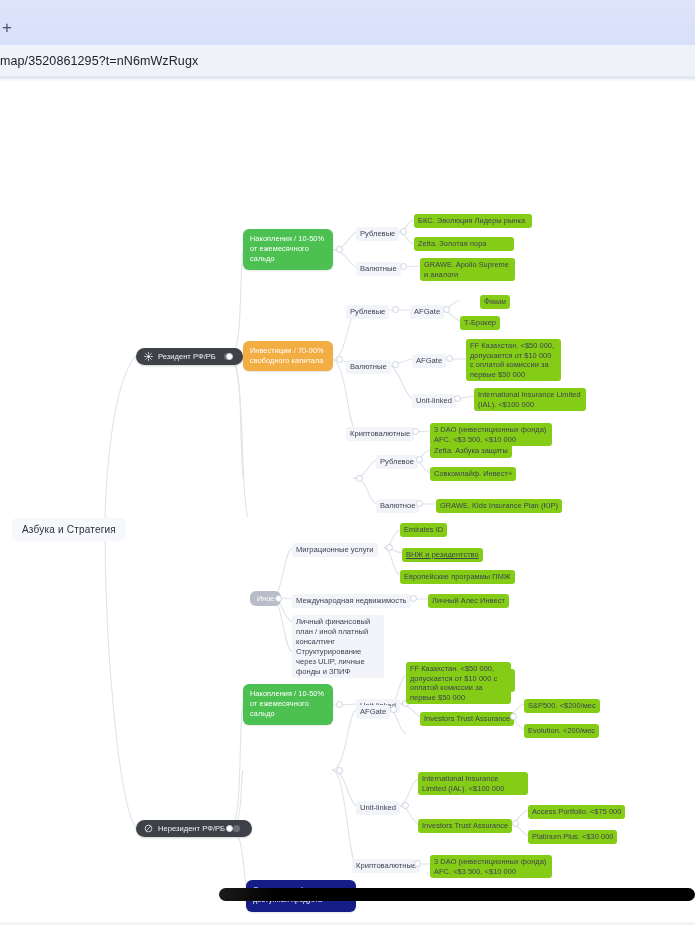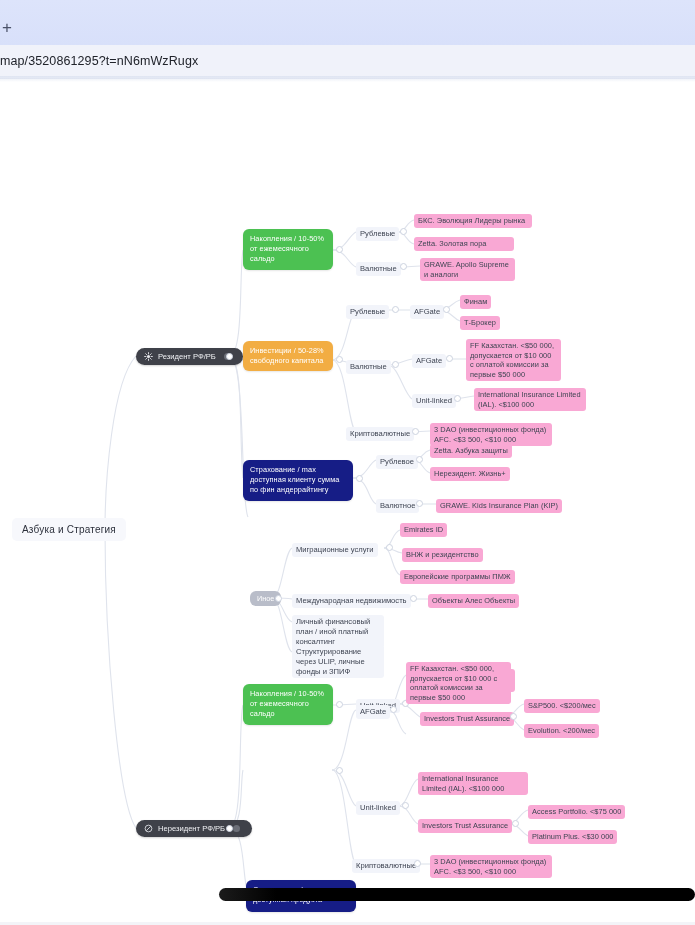--- a/index.html
+++ b/index.html
@@ -26,21 +26,21 @@
 
   
   .canvas{position:absolute;left:0;top:82px;width:695px;height:843px;
     background:#ffffff;overflow:hidden;}
   .edges{position:absolute;left:0;top:0;width:695px;height:843px;}
 
   
   .node{position:absolute;box-sizing:border-box;}
   .leaf{
     color:#3e4452;font-size:7.4px;line-height:9.6px;
-    background:#f9a8d4;border-radius:3px;padding:2px 4px;
+    background:#84cc16;border-radius:3px;padding:2px 4px;
     letter-spacing:.05px;
   }
   .mid{
     color:#3e4452;font-size:7.6px;line-height:9.8px;
     background:#f2f4fa;border-radius:3px;padding:2px 4px;
   }
   .root-node{
     background:#f7f8fc;border-radius:5px;padding:6px 10px;
     color:#2c303b;font-size:10px;letter-spacing:.2px;white-space:nowrap;
   }
@@ -206,33 +206,33 @@
 
   <div class="node mid" style="left:356px;top:180px;">
     <span>Валютные</span>
   </div>
   <div class="connector" style="left:400px;top:181px;"></div>
   <div class="node leaf" style="left:420px;top:176px;width:95px;">
     <span>GRAWE. Apollo Supreme и аналоги</span>
   </div>
 
   <div class="node cat-orange cat-node" style="left:243px;top:259px;width:90px;">
-    <span>Инвестиции / 50-28% свободного капитала</span>
+    <span>Инвестиции / 70-90% свободного капитала</span>
   </div>
   <div class="connector" style="left:336px;top:274px;"></div>
 
   <div class="node mid" style="left:346px;top:223px;">
     <span>Рублевые</span>
   </div>
   <div class="connector" style="left:392px;top:224px;"></div>
   <div class="node mid" style="left:410px;top:223px;">
     <span>AFGate</span>
   </div>
   <div class="connector" style="left:443px;top:224px;"></div>
-  <div class="node leaf" style="left:460px;top:213px;">
+  <div class="node leaf" style="left:480px;top:213px;font-family:Liberation Serif, serif;">
     <span>Финам</span>
   </div>
   <div class="node leaf" style="left:460px;top:234px;">
     <span>Т-Брокер</span>
   </div>
 
   <div class="node mid" style="left:346px;top:278px;">
     <span>Валютные</span>
   </div>
   <div class="connector" style="left:392px;top:279px;"></div>
@@ -253,34 +253,31 @@
   </div>
 
   <div class="node mid" style="left:346px;top:345px;">
     <span>Криптовалютные</span>
   </div>
   <div class="connector" style="left:412px;top:346px;"></div>
   <div class="node leaf" style="left:430px;top:341px;width:122px;">
     <span>3 DAO (инвестиционных фонда) AFC. &lt;$3 500, &lt;$10 000</span>
   </div>
 
-  <div class="node cat-blue cat-node" style="left:243px;top:378px;width:110px;">
-    <span>Страхование / max доступная клиенту сумма по фин андеррайтингу</span>
-  </div>
   <div class="connector" style="left:356px;top:393px;"></div>
 
   <div class="node mid" style="left:376px;top:373px;">
     <span>Рублевое</span>
   </div>
   <div class="connector" style="left:416px;top:374px;"></div>
   <div class="node leaf" style="left:430px;top:362px;">
     <span>Zetta. Азбука защиты</span>
   </div>
   <div class="node leaf" style="left:430px;top:385px;">
-    <span>Нерезидент. Жизнь+</span>
+    <span>Совкомлайф. Инвест+</span>
   </div>
 
   <div class="node mid" style="left:376px;top:417px;">
     <span>Валютное</span>
   </div>
   <div class="connector" style="left:416px;top:418px;"></div>
   <div class="node leaf" style="left:436px;top:417px;">
     <span>GRAWE. Kids Insurance Plan (KIP)</span>
   </div>
 
@@ -289,33 +286,33 @@
   </div>
   <div class="connector" style="left:275px;top:513px;"></div>
 
   <div class="node mid" style="left:292px;top:461px;">
     <span>Миграционные услуги</span>
   </div>
   <div class="connector" style="left:386px;top:462px;"></div>
   <div class="node leaf" style="left:400px;top:441px;">
     <span>Emirates ID</span>
   </div>
-  <div class="node leaf" style="left:402px;top:466px;">
+  <div class="node leaf" style="left:402px;top:466px;text-decoration:underline;">
     <span>ВНЖ и резидентство</span>
   </div>
   <div class="node leaf" style="left:400px;top:488px;">
     <span>Европейские программы ПМЖ</span>
   </div>
 
   <div class="node mid" style="left:292px;top:512px;">
     <span>Международная недвижимость</span>
   </div>
   <div class="connector" style="left:410px;top:513px;"></div>
   <div class="node leaf" style="left:428px;top:512px;">
-    <span>Объекты Алес Объекты</span>
+    <span>Личный Алес Инвест</span>
   </div>
 
   <div class="node mid" style="left:292px;top:563px;width:92px;">
     <span>Структурирование через ULIP, личные фонды и ЗПИФ</span>
   </div>
   <div class="node mid" style="left:292px;top:533px;width:92px;">
     <span>Личный финансовый план / иной платный консалтинг</span>
   </div>
 
   <div class="node branch-node" style="left:136px;top:738px;">

